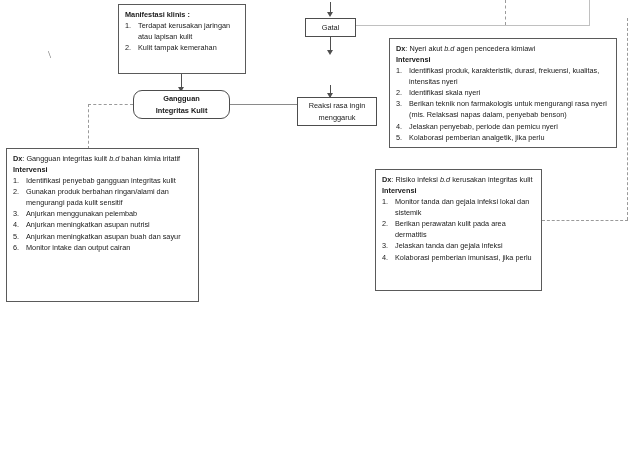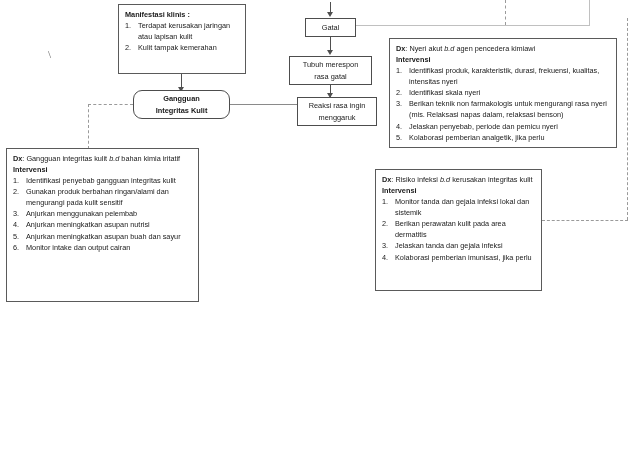--- a/index.html
+++ b/index.html
@@ -111,26 +111,20 @@
     <div>
       <div>Gangguan</div>
       <div>Integritas Kulit</div>
     </div>
   </div>
 
   <div class="box flow" style="left:305px;top:18px;width:51px;height:19px;">
     <span>Gatal</span>
   </div>
 
-  <div class="box flow" style="left:289px;top:56px;width:83px;height:29px;">
-    <div>
-      <div>Tubuh merespon</div>
-      <div>rasa gatal</div>
-    </div>
-  </div>
 
   <div class="box flow" style="left:297px;top:97px;width:80px;height:29px;">
     <div>
       <div>Reaksi rasa ingin</div>
       <div>menggaruk</div>
     </div>
   </div>
 
   <div class="box pad" style="left:6px;top:148px;width:193px;height:154px;">
     <div class="just">
@@ -154,21 +148,21 @@
     <div>
       <span class="hdr">Dx</span><span>:</span>
       <span>Nyeri akut</span>
       <span class="it">b.d</span>
       <span>agen pencedera kimiawi</span>
     </div>
     <div class="hdr">Intervensi</div>
     <ol class="lst">
       <li><span class="num">1.</span><span>Identifikasi produk, karakteristik, durasi, frekuensi, kualitas, intensitas nyeri</span></li>
       <li><span class="num">2.</span><span>Identifikasi skala nyeri</span></li>
-      <li><span class="num">3.</span><span>Berikan teknik non farmakologis untuk mengurangi rasa nyeri (mis. Relaksasi napas dalam, relaksasi benson)</span></li>
+      <li><span class="num">3.</span><span>Berikan teknik non farmakologis untuk mengurangi rasa nyeri (mis. Relaksasi napas dalam, penyebab benson)</span></li>
       <li><span class="num">4.</span><span>Jelaskan penyebab, periode dan pemicu nyeri</span></li>
       <li><span class="num">5.</span><span>Kolaborasi pemberian analgetik, jika perlu</span></li>
     </ol>
   </div>
 
   <div class="box pad" style="left:375px;top:169px;width:167px;height:122px;">
     <div class="just">
       <span class="hdr">Dx</span><span>:</span>
       <span>Risiko infeksi</span>
       <span class="it">b.d</span>

